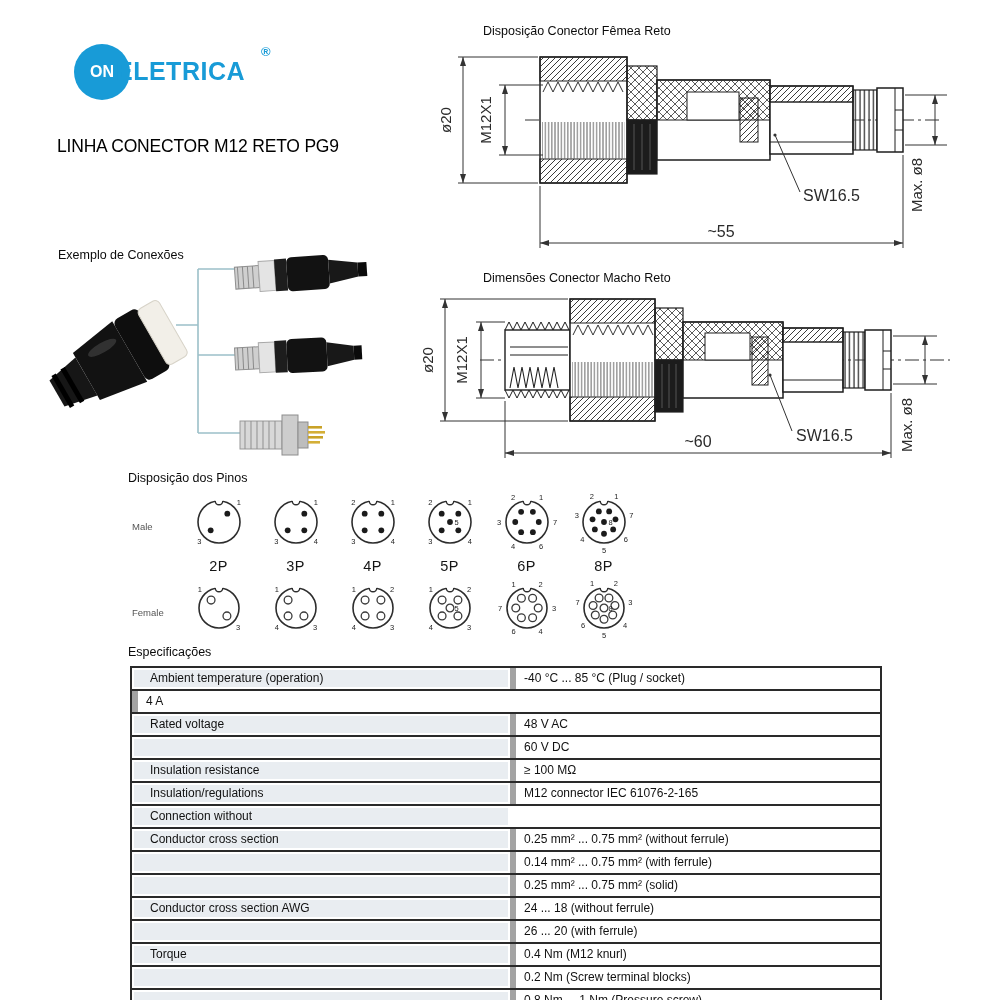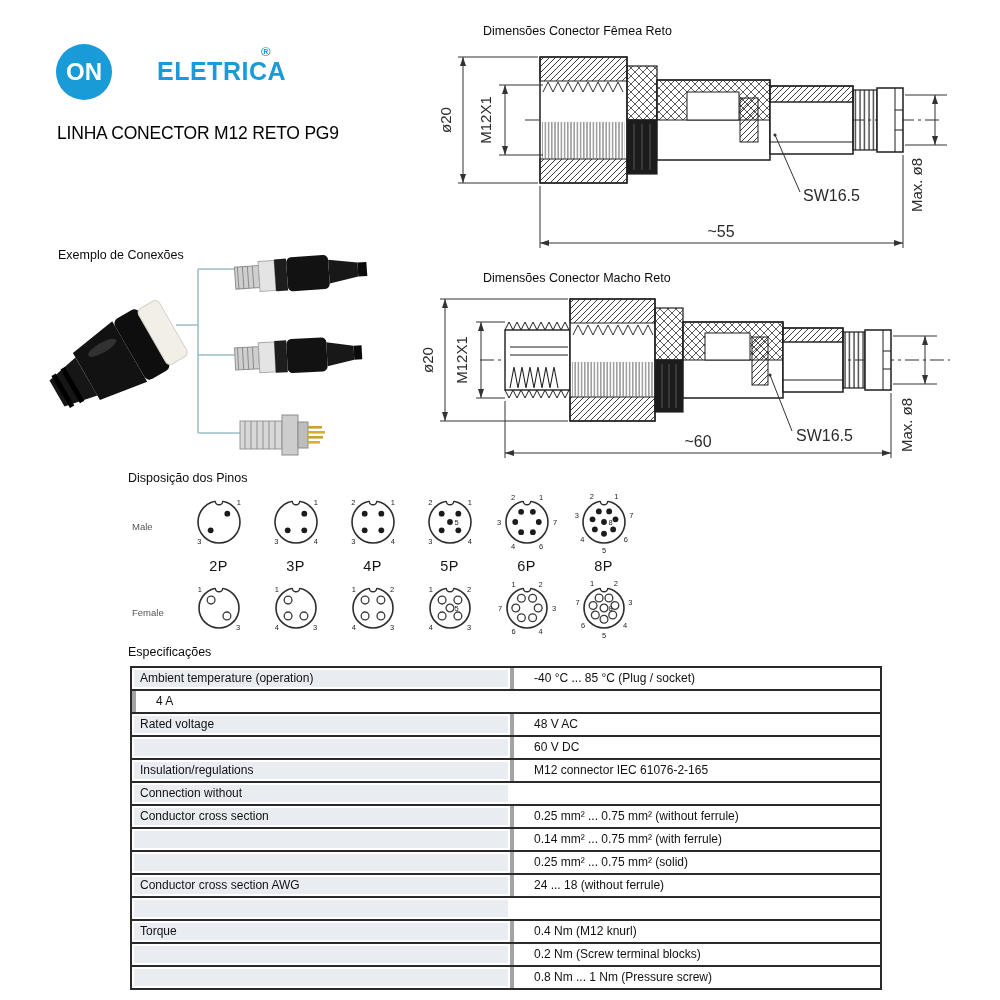--- a/index.html
+++ b/index.html
@@ -1,26 +1,26 @@
 <!DOCTYPE html>
 <html><head>
 <meta charset="utf-8">
 <style>
   html,body{margin:0;padding:0;background:#fff;}
   body{font-family:"Liberation Sans",sans-serif;color:#111;}
   .canvas{position:relative;width:1000px;height:1000px;background:#fff;overflow:hidden;}
 
   
   .logo{position:absolute;left:56px;top:44px;height:58px;}
-  .logo-circle{position:absolute;left:0;top:0;width:56px;height:56px;border-radius:50%;
+  .logo-circle{position:absolute;left:18px;top:0;width:56px;height:56px;border-radius:50%;
     display:flex;align-items:center;justify-content:center;
-    color:#fff;font-weight:bold;font-size:24px;letter-spacing:0;}
+    color:#fff;font-weight:bold;font-size:16px;letter-spacing:0;}
   .logo-word{position:absolute;left:60px;top:13px;font-size:25px;font-weight:bold;letter-spacing:.5px;}
   .logo-reg{position:absolute;left:150px;top:2px;font-size:13px;font-weight:bold;}
-  .page-title{position:absolute;left:57px;top:123px;font-size:17.5px;letter-spacing:-.2px;color:#000;}
+  .page-title{position:absolute;left:57px;top:136px;font-size:17.5px;letter-spacing:-.2px;color:#000;}
 
   .sec-label{position:absolute;font-size:12.5px;color:#0b0b0b;}
 
   
   svg text{font-family:"Liberation Sans",sans-serif;}
   .dim{font-size:15px;fill:#2b2b2b;}
   .dim-big{font-size:16px;fill:#2b2b2b;}
 
   
   .pin-grid{position:absolute;left:94px;top:490px;display:grid;
@@ -28,33 +28,33 @@
     align-items:center;justify-items:center;}
   .pin-rowlabel{justify-self:start;padding-left:38px;font-size:9.5px;color:#555;margin-top:8px;}
   .pin-variant{font-size:14.5px;color:#151515;letter-spacing:.3px;}
 
   
   .spec-table{position:absolute;left:130px;top:666px;width:748px;border:2px solid #2a2a2a;background:#fff;}
   .spec-row{display:flex;height:21px;border-bottom:2px solid #2a2a2a;}
   .spec-row:last-child{border-bottom:none;}
   .spec-param{width:378px;position:relative;flex:none;}
   .spec-param-inner{position:absolute;left:2px;right:2px;top:2px;bottom:2px;background:#e9edf1;
-    font-size:12px;line-height:17px;padding-left:6px;white-space:nowrap;overflow:hidden;}
-  .spec-value{flex:1;border-left:4px solid #a3a3a3;font-size:12px;line-height:21px;padding-left:20px;white-space:nowrap;overflow:hidden;}
+    font-size:12px;line-height:17px;padding-left:16px;white-space:nowrap;overflow:hidden;}
+  .spec-value{flex:1;border-left:6px solid #a3a3a3;font-size:12px;line-height:21px;padding-left:8px;white-space:nowrap;overflow:hidden;}
 </style>
 </head>
 <body>
 
 <div class="canvas">
 
   <div class="logo">
     <span class="logo-circle" style="background:#189bd7;">
       <span>ON</span>
     </span>
-    <span class="logo-word" style="color:#189bd7;margin-left:41px;">ELETRICA</span>
+    <span class="logo-word" style="color:#189bd7;">ELETRICA</span>
     <span class="logo-reg" style="color:#189bd7;left:205px;top:0px;position:absolute;">®</span>
   </div>
   <div class="page-title">LINHA CONECTOR M12 RETO PG9</div>
 
   <div class="sec-label" style="left:58px;top:212px;margin-top:36px;">Exemplo de Conexões</div>
 
   <svg style="position:absolute;left:30px;top:225px;" width="380" height="235" viewBox="0 0 380 235">
 
     <path d="M146,100 H168 M168,44 V208 M168,44 H205 M168,130 H205 M168,208 H210" fill="none" stroke="#9cc0c9" stroke-width="1.6"></path>
 
@@ -93,21 +93,21 @@
       <path d="M215,196 V224 M221,196 V224 M227,196 V224 M233,196 V224 M239,196 V224 M245,196 V224" stroke="#8f8f8f" stroke-width="1"></path>
       <rect x="252" y="190" width="16" height="40" fill="#cdcdcd" stroke="#8d8d8d" stroke-width="1"></rect>
       <rect x="268" y="197" width="10" height="26" fill="#bdbdbd" stroke="#8d8d8d" stroke-width="1"></rect>
       <rect x="278" y="201" width="14" height="2.6" fill="#c9a227"></rect>
       <rect x="278" y="206" width="17" height="2.6" fill="#d4af37"></rect>
       <rect x="278" y="211" width="15" height="2.6" fill="#c9a227"></rect>
       <rect x="278" y="216" width="12" height="2.6" fill="#d4af37"></rect>
     </g>
   </svg>
 
-  <div class="sec-label" style="left:483px;top:24px;">Dimensões Conector Fêmea Reto</div>
+  <div class="sec-label" style="left:483px;top:24px;">Disposição Conector Fêmea Reto</div>
 
   <svg style="position:absolute;left:435px;top:40px;" width="545" height="215" viewBox="0 0 545 215">
     <defs>
       <pattern id="hF" width="6" height="6" patternUnits="userSpaceOnUse">
         <path d="M0,6 L6,0" stroke="#3c3c3c" stroke-width="1"></path>
       </pattern>
       <pattern id="xF" width="8" height="8" patternUnits="userSpaceOnUse">
         <path d="M0,8 L8,0 M0,0 L8,8" stroke="#4a4a4a" stroke-width="0.9"></path>
       </pattern>
       <pattern id="kF" width="3.2" height="8" patternUnits="userSpaceOnUse">
@@ -463,20 +463,26 @@
         <div class="spec-value">48 V AC</div>
       </div>
       <div class="spec-row">
         <div class="spec-param">
           <div class="spec-param-inner"></div>
         </div>
         <div class="spec-value">60 V DC</div>
       </div>
       <div class="spec-row">
         <div class="spec-param">
+          <div class="spec-param-inner">Insulation resistance</div>
+        </div>
+        <div class="spec-value">≥ 100 MΩ</div>
+      </div>
+      <div class="spec-row">
+        <div class="spec-param">
           <div class="spec-param-inner">Insulation/regulations</div>
         </div>
         <div class="spec-value">M12 connector IEC 61076-2-165</div>
       </div>
       <div class="spec-row">
         <div class="spec-param">
           <div class="spec-param-inner">Connection without</div>
         </div>
       </div>
       <div class="spec-row">
@@ -500,20 +506,21 @@
       <div class="spec-row">
         <div class="spec-param">
           <div class="spec-param-inner">Conductor cross section AWG</div>
         </div>
         <div class="spec-value">24 ... 18 (without ferrule)</div>
       </div>
       <div class="spec-row">
         <div class="spec-param">
           <div class="spec-param-inner"></div>
         </div>
+        <div class="spec-value">26 ... 20 (with ferrule)</div>
       </div>
       <div class="spec-row">
         <div class="spec-param">
           <div class="spec-param-inner">Torque</div>
         </div>
         <div class="spec-value">0.4 Nm (M12 knurl)</div>
       </div>
       <div class="spec-row">
         <div class="spec-param">
           <div class="spec-param-inner"></div>

